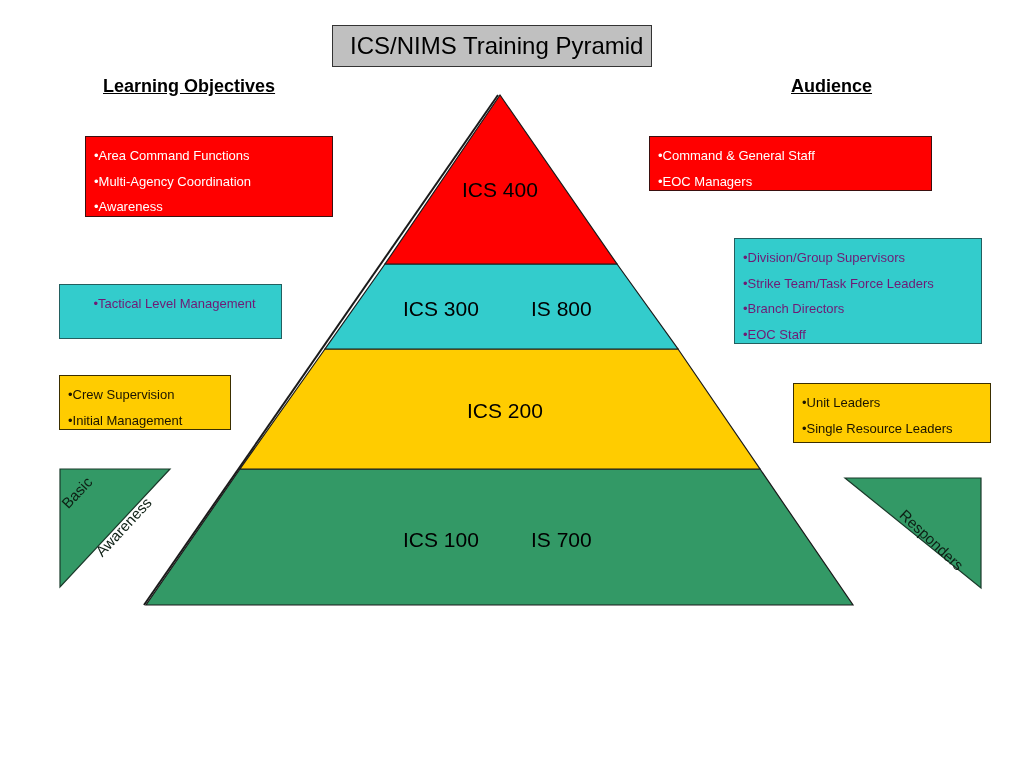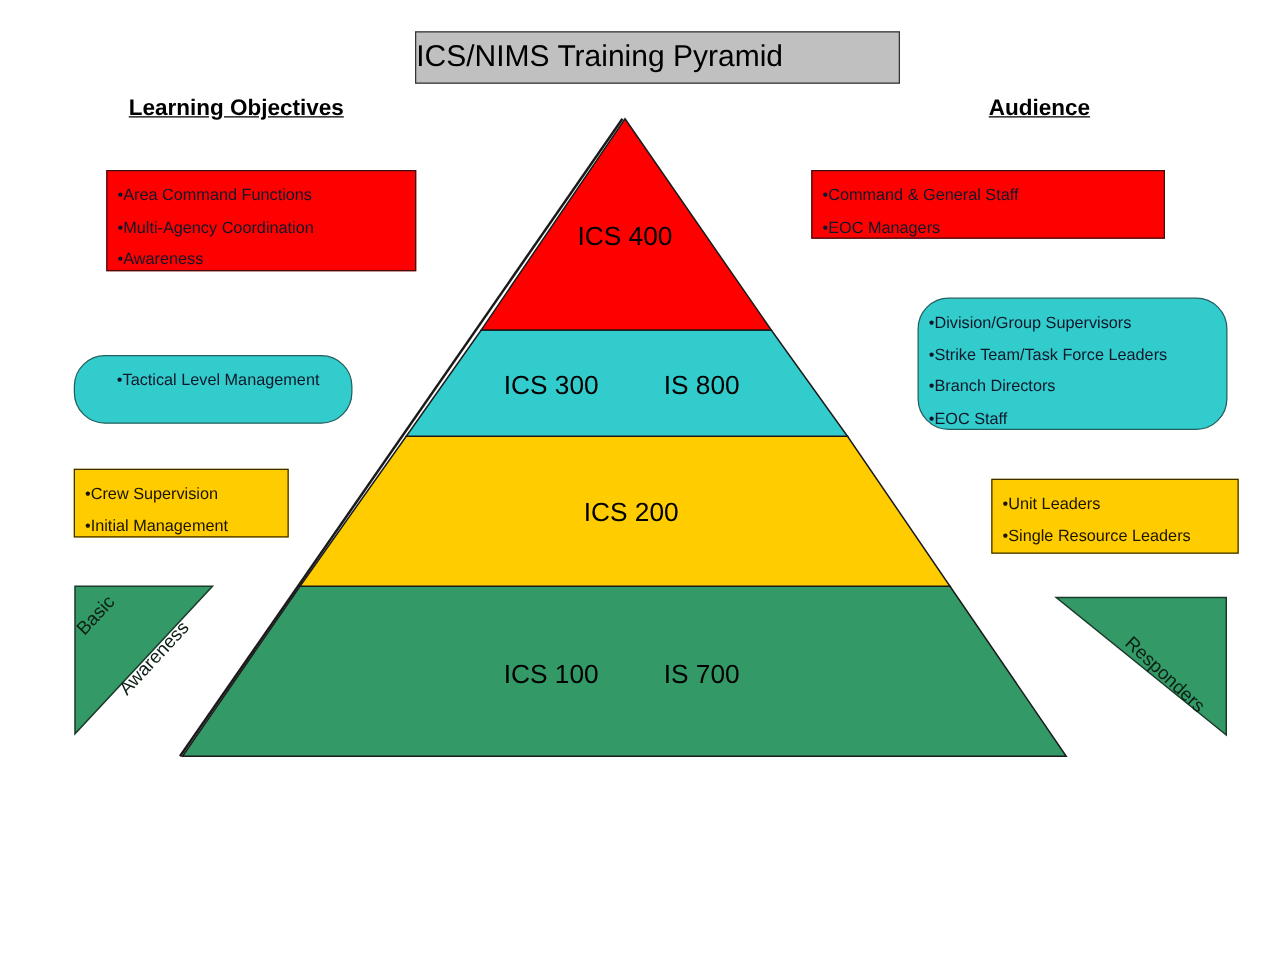--- a/index.html
+++ b/index.html
@@ -1,27 +1,27 @@
 <!DOCTYPE html>
 <html><head>
   <meta charset="utf-8">
   <style>
     html, body { margin: 0; padding: 0; background: #ffffff; }
     body { width: 1024px; height: 768px; position: relative; overflow: hidden;
            font-family: "Liberation Sans", sans-serif; color: #000; }
-    .title-box { position: absolute; left: 332px; top: 25px; width: 388px; height: 42px;
+    .title-box { position: absolute; left: 332px; top: 25px; width: 320px; height: 42px;
                  background: #c0c0c0; border: 1px solid #333; box-sizing: border-box;
-                 font-size: 24px; line-height: 40px; padding-left: 0; }
+                 font-size: 24px; line-height: 40px; padding-left: 17px; }
     .col-heading { position: absolute; font-size: 18px; font-weight: bold;
                    text-decoration: underline; margin-left: 16px; }
     .box { position: absolute; box-sizing: border-box; border: 1px solid #333;
            font-size: 13px; padding: 6px 0 0 8px; }
     .box .item { line-height: 25.5px; height: 25.5px; white-space: nowrap; }
-    .box.red { background: #ff0000; color: #0f172a; border-color: #3a1010; }
-    .box.cyan { background: #33cccc; color: #0f172a; border-color: #235f5f; border-radius: 25px; }
+    .box.red { background: #ff0000; color: #ffffff; border-color: #3a1010; }
+    .box.cyan { background: #33cccc; color: #701a75; border-color: #235f5f; }
     .box.yellow { background: #ffcc00; color: #1a1400; border-color: #3a2e00; }
     .box .item::before { content: "\2022"; }
     svg.diagram { position: absolute; left: 0; top: 0; }
     .layer-label { position: absolute; font-size: 21px; white-space: nowrap; }
     .side-label { position: absolute; font-size: 15px; white-space: nowrap; color: #0d1f14; }
   </style>
 </head>
 <body>
 
 <div class="title-box">ICS/NIMS Training Pyramid</div>

